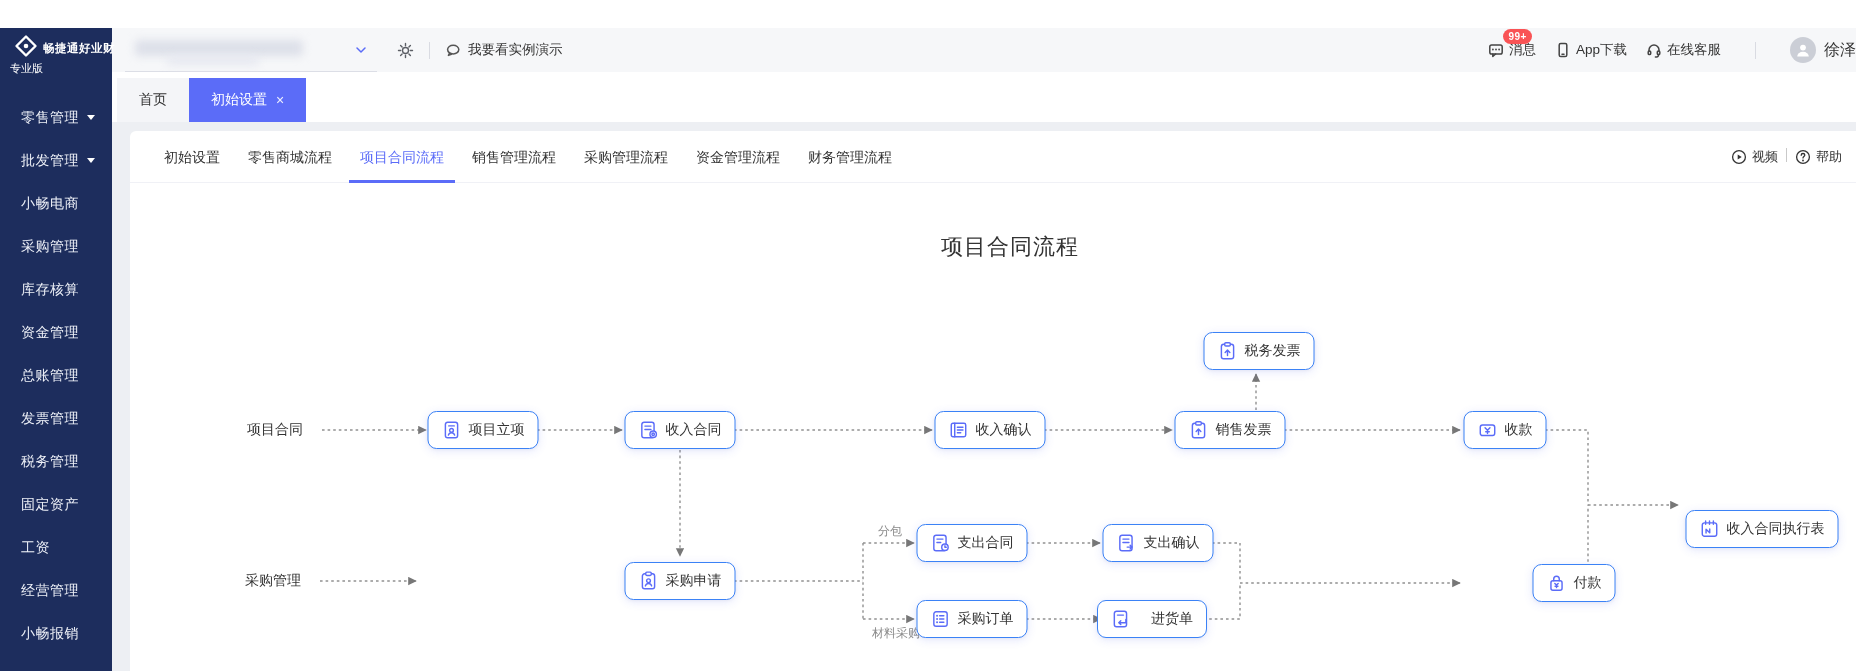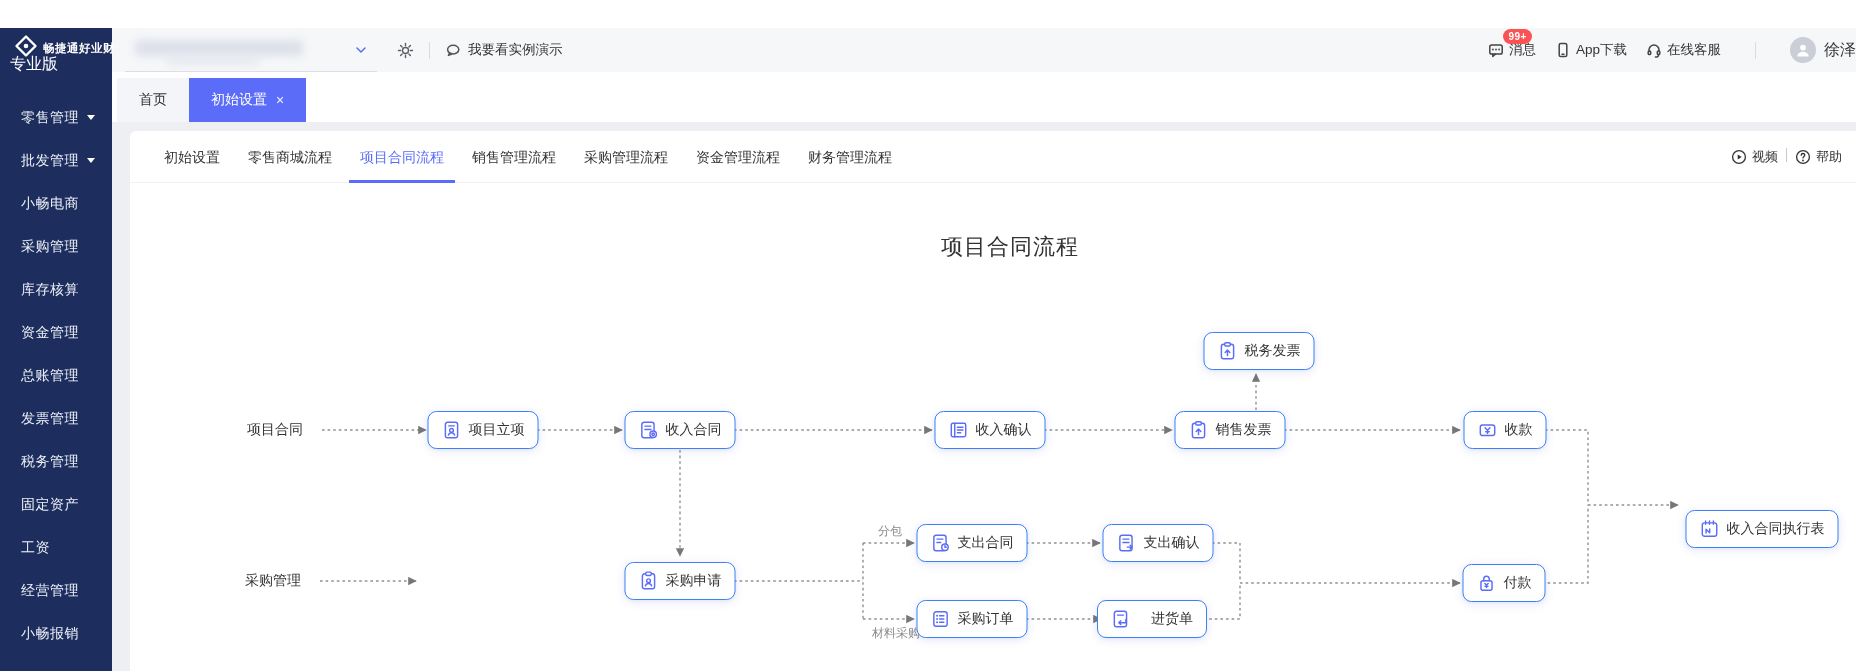--- a/index.html
+++ b/index.html
@@ -16,21 +16,21 @@
     position:relative;overflow:hidden;
   }
   .topstrip{position:absolute;left:0;top:0;right:0;height:28px;background:#fff;}
 
   
   .sidebar{position:absolute;left:0;top:28px;bottom:0;width:112px;background:var(--sidebar);z-index:5;}
   .logo{height:50px;position:relative;}
   .logo-icon{position:absolute;left:13px;top:5px;width:26px;height:26px;}
   .logo-icon svg{width:26px;height:26px;}
   .logo-title{position:absolute;left:43px;top:13px;font-size:11.5px;font-weight:bold;color:#fff;white-space:nowrap;letter-spacing:.5px;}
-  .logo-badge{position:absolute;left:10px;top:26px;font-size:16px;color:#fff;text-align:right;}
+  .logo-badge{position:absolute;left:10px;top:33px;font-size:11px;color:#fff;text-align:right;}
   .side-menu{list-style:none;padding-top:18px;}
   .side-menu li{height:43px;display:flex;align-items:center;padding-left:21px;font-size:14px;color:#eef1f8;cursor:pointer;letter-spacing:.5px;}
   .caret{width:0;height:0;border-left:4.5px solid transparent;border-right:4.5px solid transparent;border-top:5.5px solid #fff;margin-left:8px;}
 
   
   .topbar{position:absolute;left:112px;top:28px;right:0;height:44px;background:#f6f7f9;display:flex;align-items:center;padding-left:10px;z-index:4;}
   .search-area{width:252px;height:43px;position:relative;border-bottom:1px solid #dcdee6;margin-left:3px;cursor:text;}
   .blur-blob{position:absolute;left:10px;top:11px;width:168px;height:16px;background:#dde0e9;filter:blur(4px);border-radius:4px;}
   .blur-blob2{position:absolute;left:42px;top:27px;width:92px;height:9px;background:#e6e8f0;filter:blur(4px);border-radius:4px;}
   .chev{position:absolute;right:8px;top:13px;width:16px;height:16px;color:var(--accent);}
@@ -401,21 +401,21 @@
         <div class="flow-node" style="left: 1022px; top: 488px; gap: 20px;">
           <span class="n-icon">
             <svg viewBox="0 0 18 18">
               <rect x="3" y="2" width="11" height="14" rx="2"></rect>
               <path d="M5.8 5.5h5.4"></path>
               <path d="M13.4 9.4v2.9H7M8.8 10.6l-1.8 1.7 1.8 1.7"></path>
             </svg>
           </span>
           <span>进货单</span>
         </div>
-        <div class="flow-node" style="left: 1374px; top: 452px;">
+        <div class="flow-node" style="left: 1444px; top: 452px;">
           <span class="n-icon">
             <svg viewBox="0 0 18 18">
               <rect x="4" y="7" width="10" height="8.5" rx="1.8"></rect>
               <path d="M6.5 7V5.5a2.5 2.5 0 0 1 5 0V7"></path>
               <path d="M7.5 9.4l1.5 1.5 1.5-1.5M9 11v2M7.7 11.9h2.6"></path>
             </svg>
           </span>
           <span>付款</span>
         </div>
       </div>

